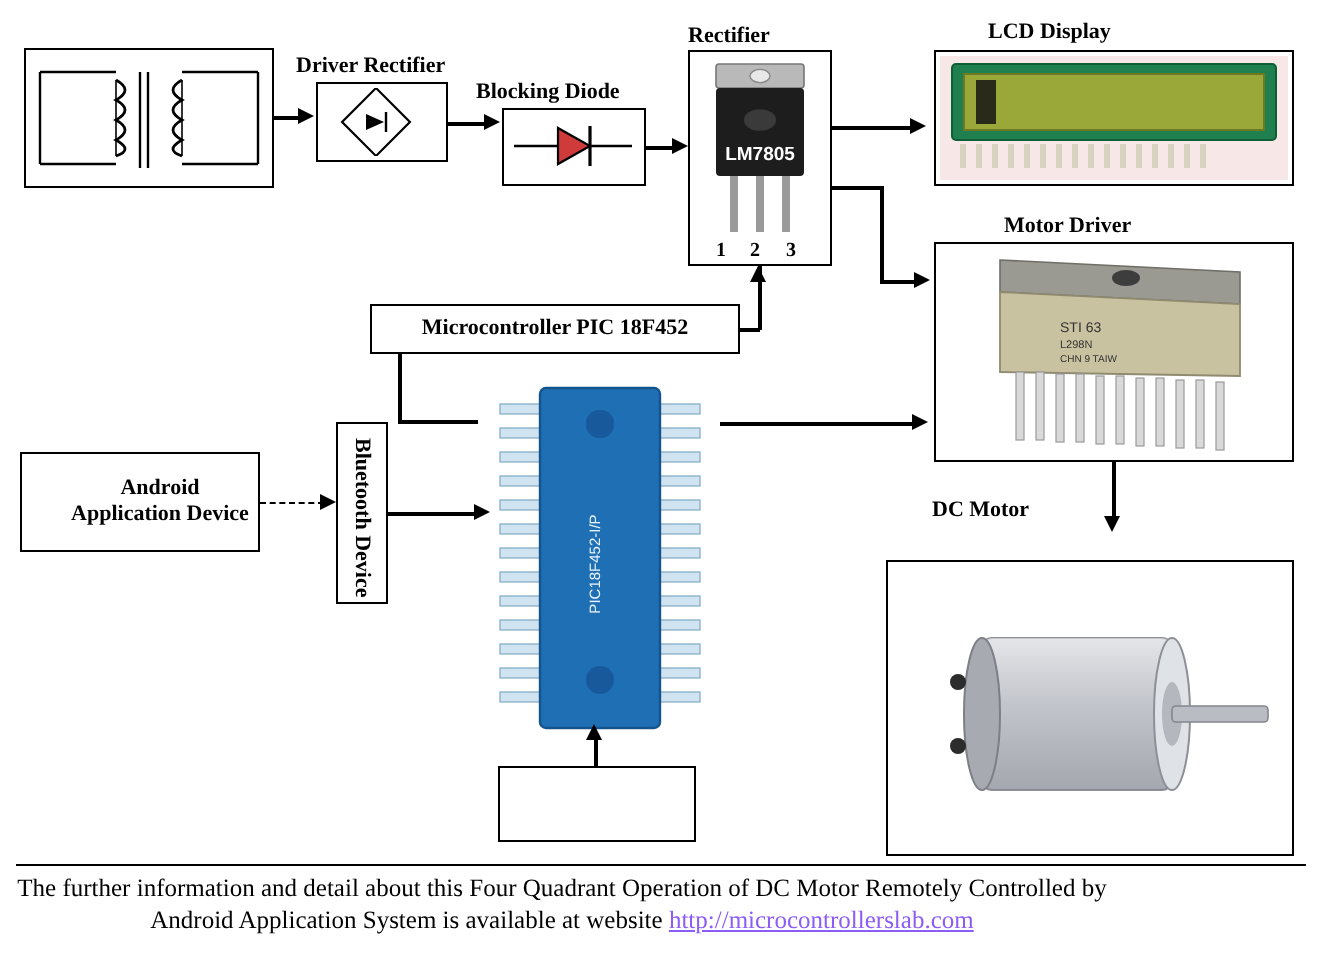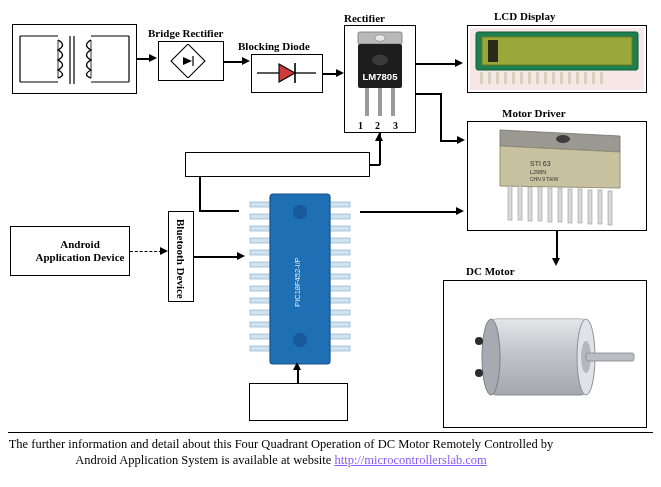--- a/index.html
+++ b/index.html
@@ -103,26 +103,26 @@
     background: #000;
     height: 1px;
   }
 </style>
 </head>
 <body>
 
 <div id="root">
 
   <div class="lbl" style="left:38px; top:10px;margin-top:40px;">Transformer</div>
-  <div class="lbl" style="left:148px; top:27px;">Bridge Rectifier</div>
+  <div class="lbl" style="left:148px; top:27px;">Driver Rectifier</div>
   <div class="lbl" style="left:238px; top:40px;">Blocking Diode</div>
   <div class="lbl" style="left:344px; top:12px;">Rectifier</div>
   <div class="lbl" style="left:494px; top:10px;">LCD Display</div>
   <div class="lbl" style="left:502px; top:107px;">Motor Driver</div>
-  <div class="lbl" style="left:466px; top:265px;">DC Motor</div>
+  <div class="lbl" style="left:466px; top:249px;">DC Motor</div>
 
   <div class="box" style="left:12px; top:24px; width:125px; height:70px;"></div>
   <svg style="position:absolute; left:14px; top:26px;" width="121" height="66" viewBox="0 0 121 66">
     <line x1="6" y1="10" x2="44" y2="10" stroke="#000" stroke-width="1.2"></line>
     <line x1="6" y1="10" x2="6" y2="56" stroke="#000" stroke-width="1.2"></line>
     <line x1="6" y1="56" x2="44" y2="56" stroke="#000" stroke-width="1.2"></line>
     <line x1="77" y1="10" x2="115" y2="10" stroke="#000" stroke-width="1.2"></line>
     <line x1="115" y1="10" x2="115" y2="56" stroke="#000" stroke-width="1.2"></line>
     <line x1="77" y1="56" x2="115" y2="56" stroke="#000" stroke-width="1.2"></line>
     <path d="M44 14 q9 5 0 10 q9 5 0 10 q9 5 0 10 q9 5 0 8" fill="none" stroke="#000" stroke-width="1.4"></path>
@@ -248,20 +248,21 @@
     </defs>
     <ellipse cx="45" cy="74" rx="9" ry="38" fill="#a7aab1" stroke="#7c7f86" stroke-width="1"></ellipse>
     <ellipse cx="140" cy="74" rx="9" ry="38" fill="#dfe2e7" stroke="#8d9097" stroke-width="1"></ellipse>
     <ellipse cx="140" cy="74" rx="5" ry="16" fill="#b4b7be"></ellipse>
     <rect x="140" y="70" width="48" height="8" rx="2" fill="#b9bcc3" stroke="#83868d" stroke-width="0.8"></rect>
     <circle cx="33" cy="58" r="4" fill="#2c2c2c"></circle>
     <circle cx="33" cy="90" r="4" fill="#2c2c2c"></circle>
   </svg>
 
   <div class="box" style="left:185px; top:152px; width:185px; height:25px;"></div>
+  <div class="centertxt" style="left:185px; top:152px; width:185px; height:25px;">Microcontroller PIC 18F452</div>
 
   <div class="vline" style="left:379px; top:133px; height:32px;"></div>
   <div class="hline" style="left:370px; top:164px; width:10px;"></div>
   <div class="arrow-u" style="left:375px; top:133px;"></div>
 
   <div class="hline" style="left:355px; top:211px; width:102px;"></div>
   <div class="arrow-r" style="left:456px; top:207px;"></div>
 
   <div class="vline" style="left:199px; top:177px; height:34px;"></div>
   <div class="hline" style="left:199px; top:210px; width:40px;"></div>

